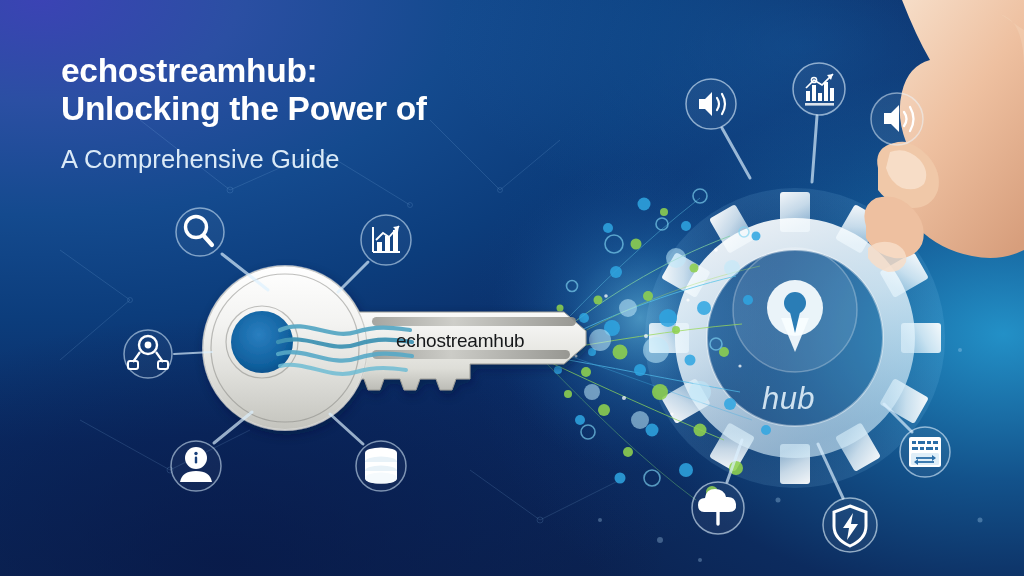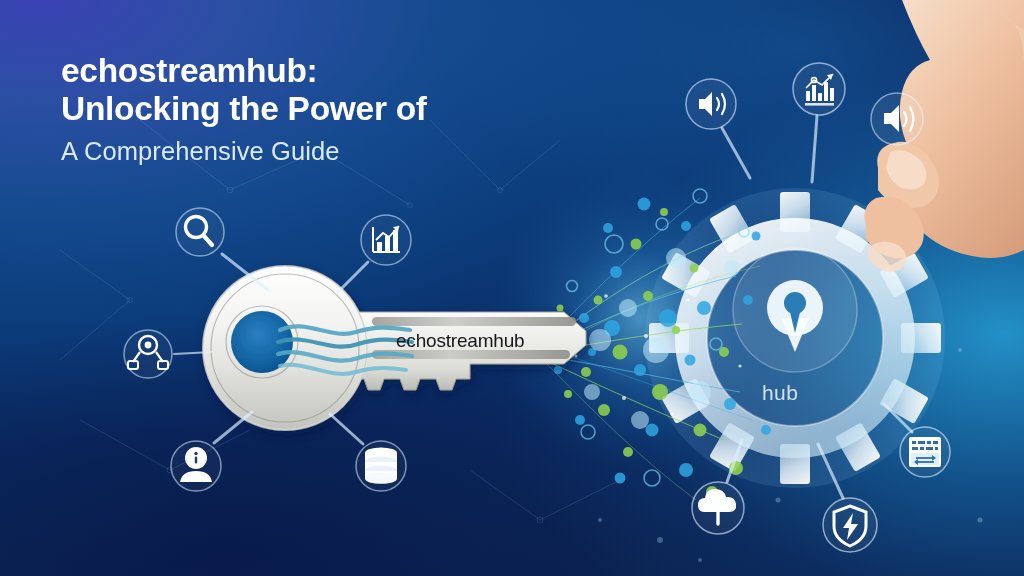--- a/index.html
+++ b/index.html
@@ -41,44 +41,45 @@
     font-weight:bold;
     line-height:38px;
     letter-spacing:-0.3px;
   }
   .subtitle {
     color:#e3f1fb;
     font-size:25.5px;
     font-weight:normal;
     line-height:34px;
     letter-spacing:0.1px;
-    margin-top:6px;
+    margin-top:14px;
     opacity:0.96;
   }
 
   
   .vec { position:absolute; inset:0; width:1024px; height:576px; }
 
   
   .key-label {
     position:absolute;
     left:396px; top:330px;
     font-size:19px;
     color:#16181a;
     letter-spacing:-0.2px;
     white-space:nowrap;
     font-family:"Liberation Sans", sans-serif;
   }
   .hub-label {
     position:absolute;
     left:762px; top:381px;
-    font-size:21px;
+    font-size:31px;
     color:rgba(236,248,255,0.85);
     letter-spacing:0.4px;
     white-space:nowrap;
+    font-style:italic;
   }
 </style>
 </head>
 <body>
 
 <div id="stage">
 
   <div class="bg-base"></div>
   <div class="bg-rightglow"></div>
   <div class="bg-darkbl"></div>

